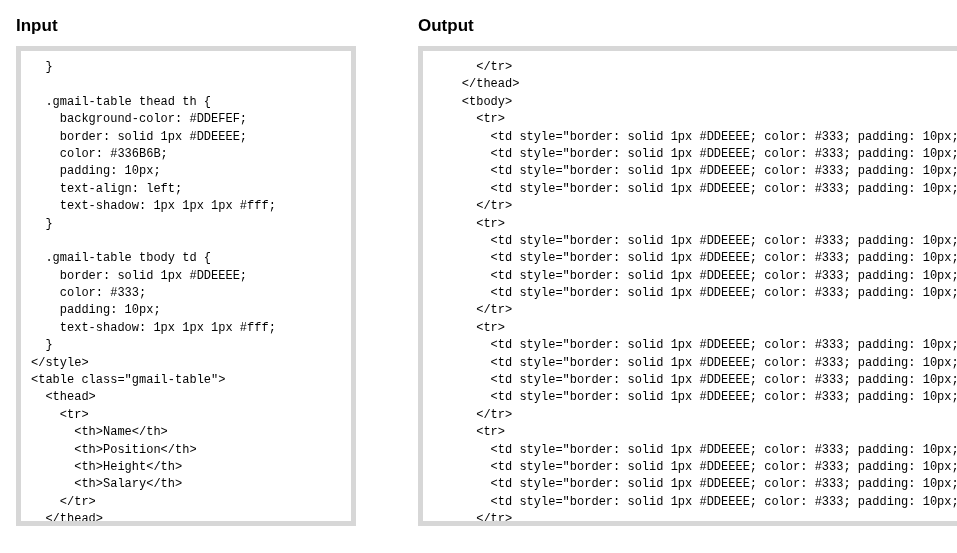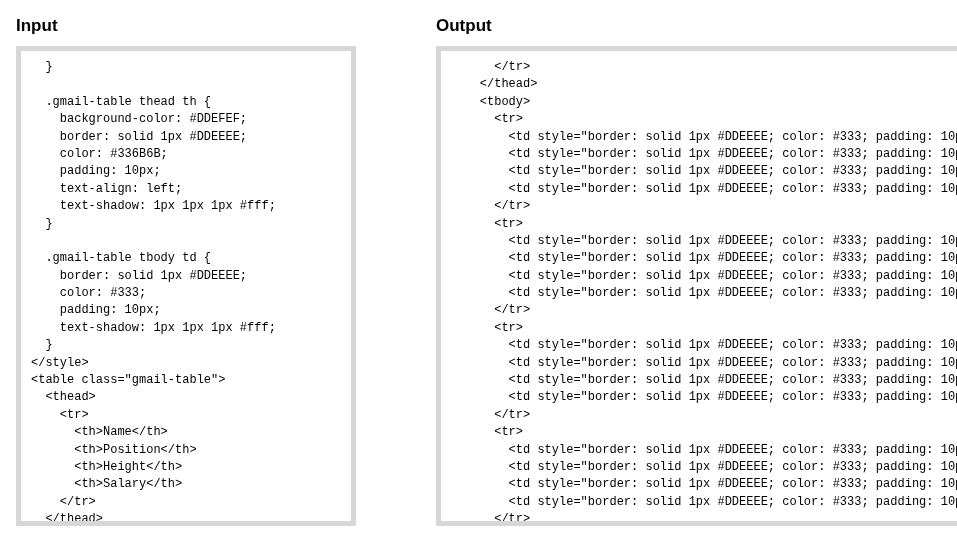--- a/index.html
+++ b/index.html
@@ -5,21 +5,21 @@
   * { box-sizing: border-box; }
   body {
     margin: 0;
     padding: 16px;
     font-family: -apple-system, BlinkMacSystemFont, "Segoe UI", Helvetica, Arial, sans-serif;
     background: #fff;
     color: #000;
   }
   .wrap {
     display: flex;
-    gap: 32px;
+    gap: 14px;
     align-items: flex-start;
   }
   .col {
     flex: 0 0 auto;
   }
   .col-input { width: 340px; }
   .col-output { width: 612px; padding-left: 48px; }
   .heading {
     font-weight: 700;
     font-size: 17px;

